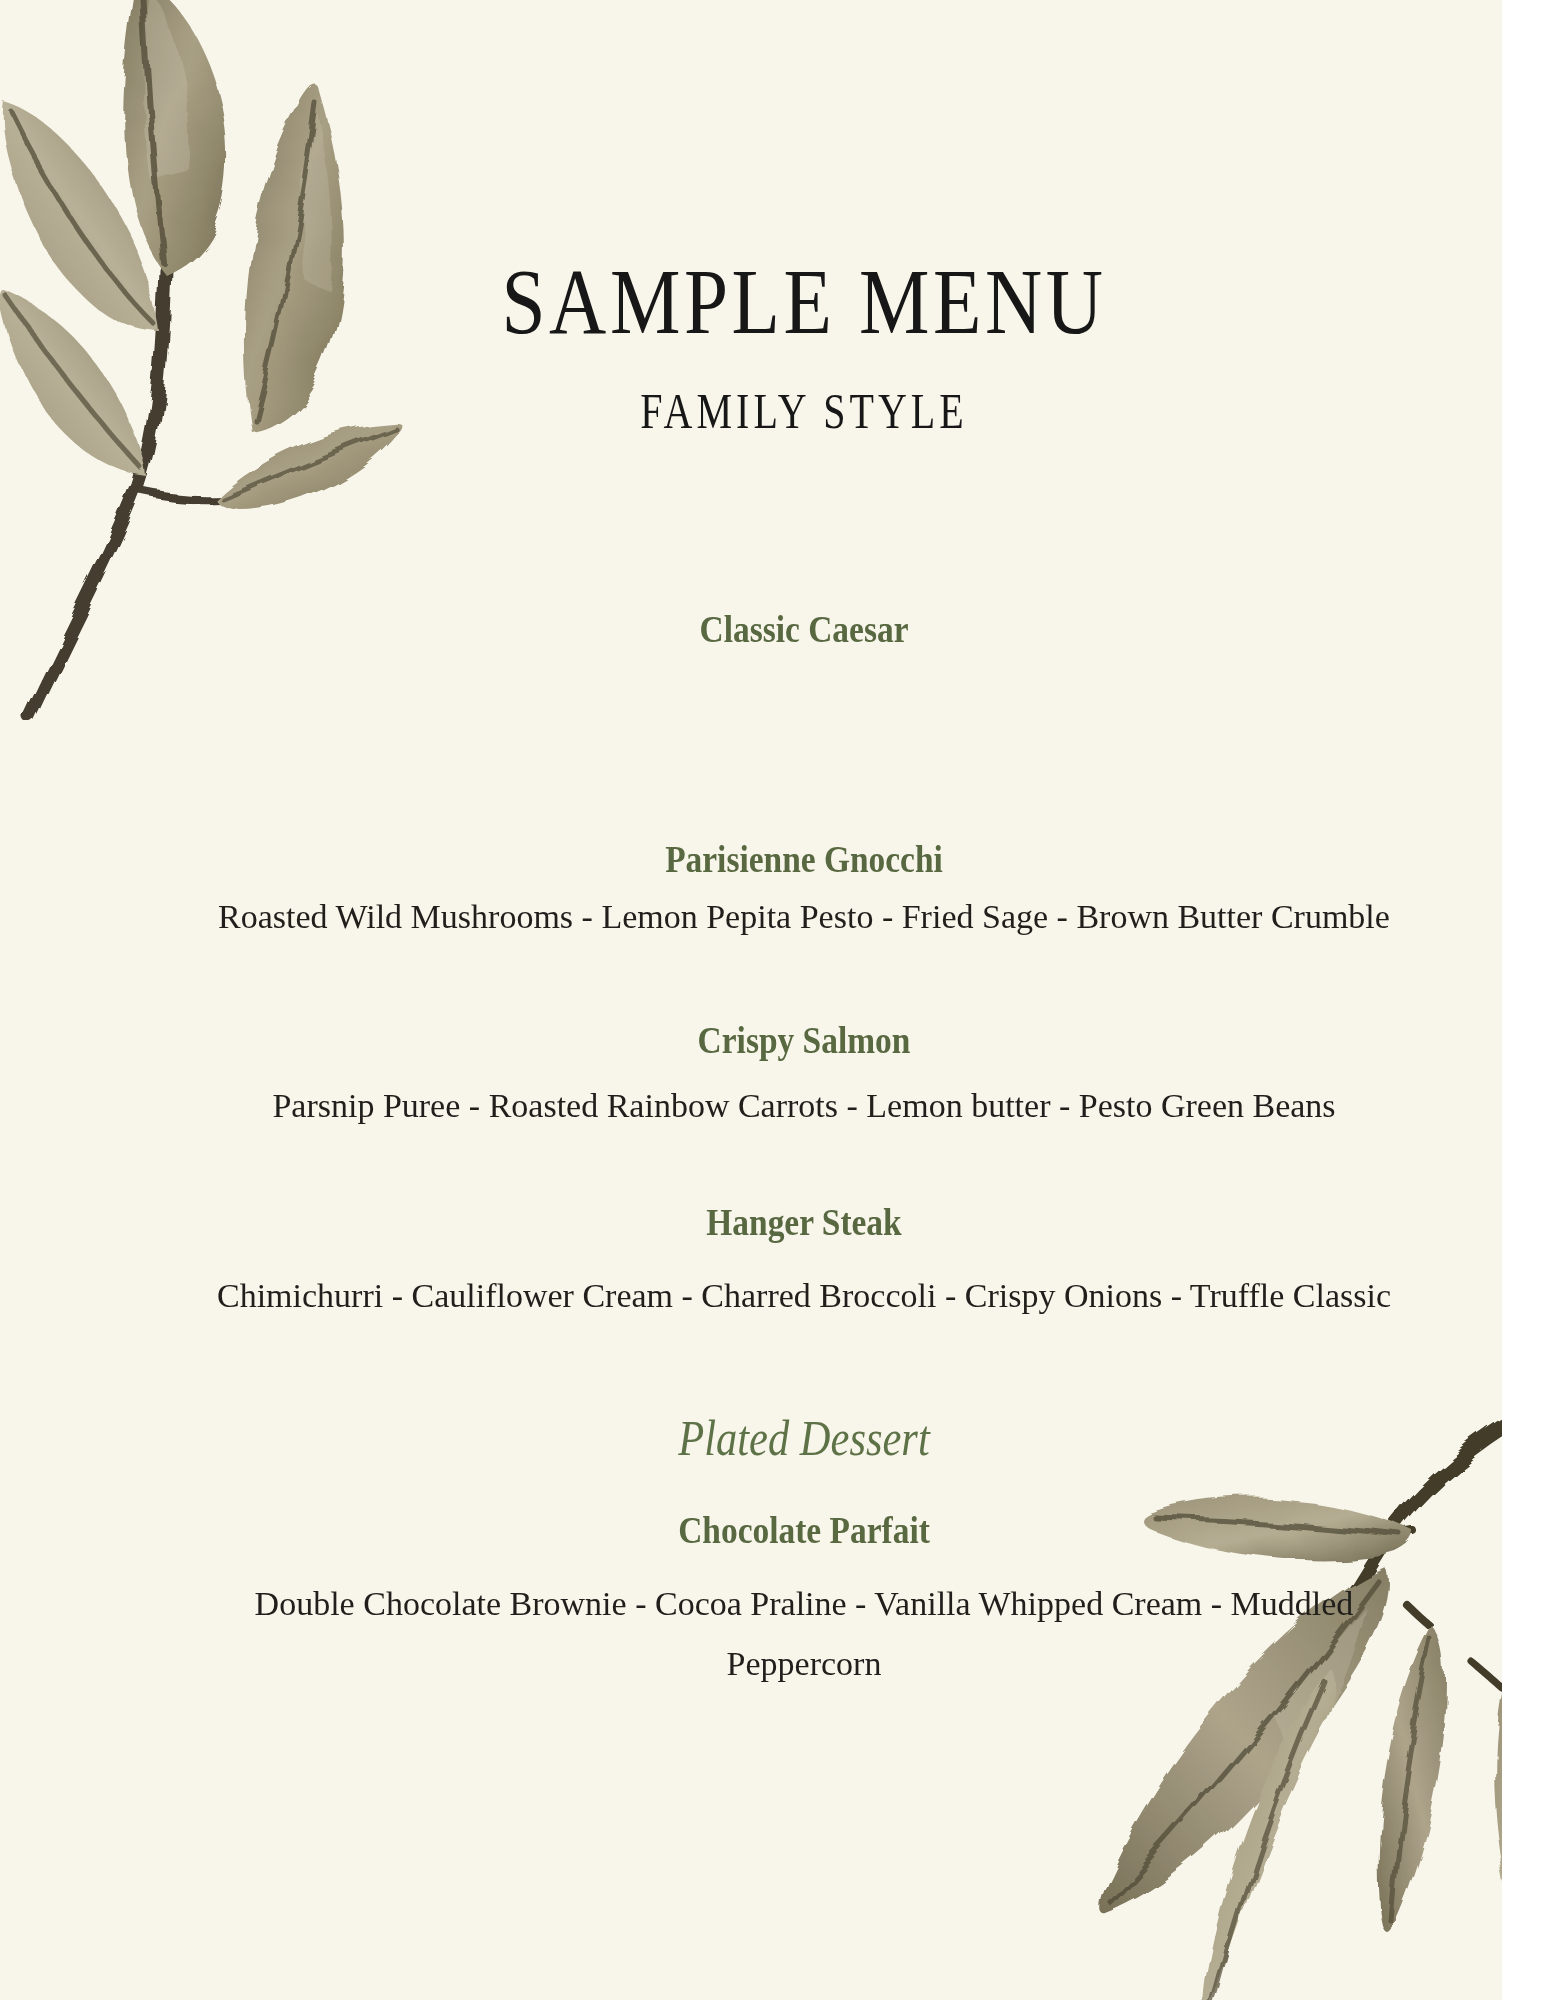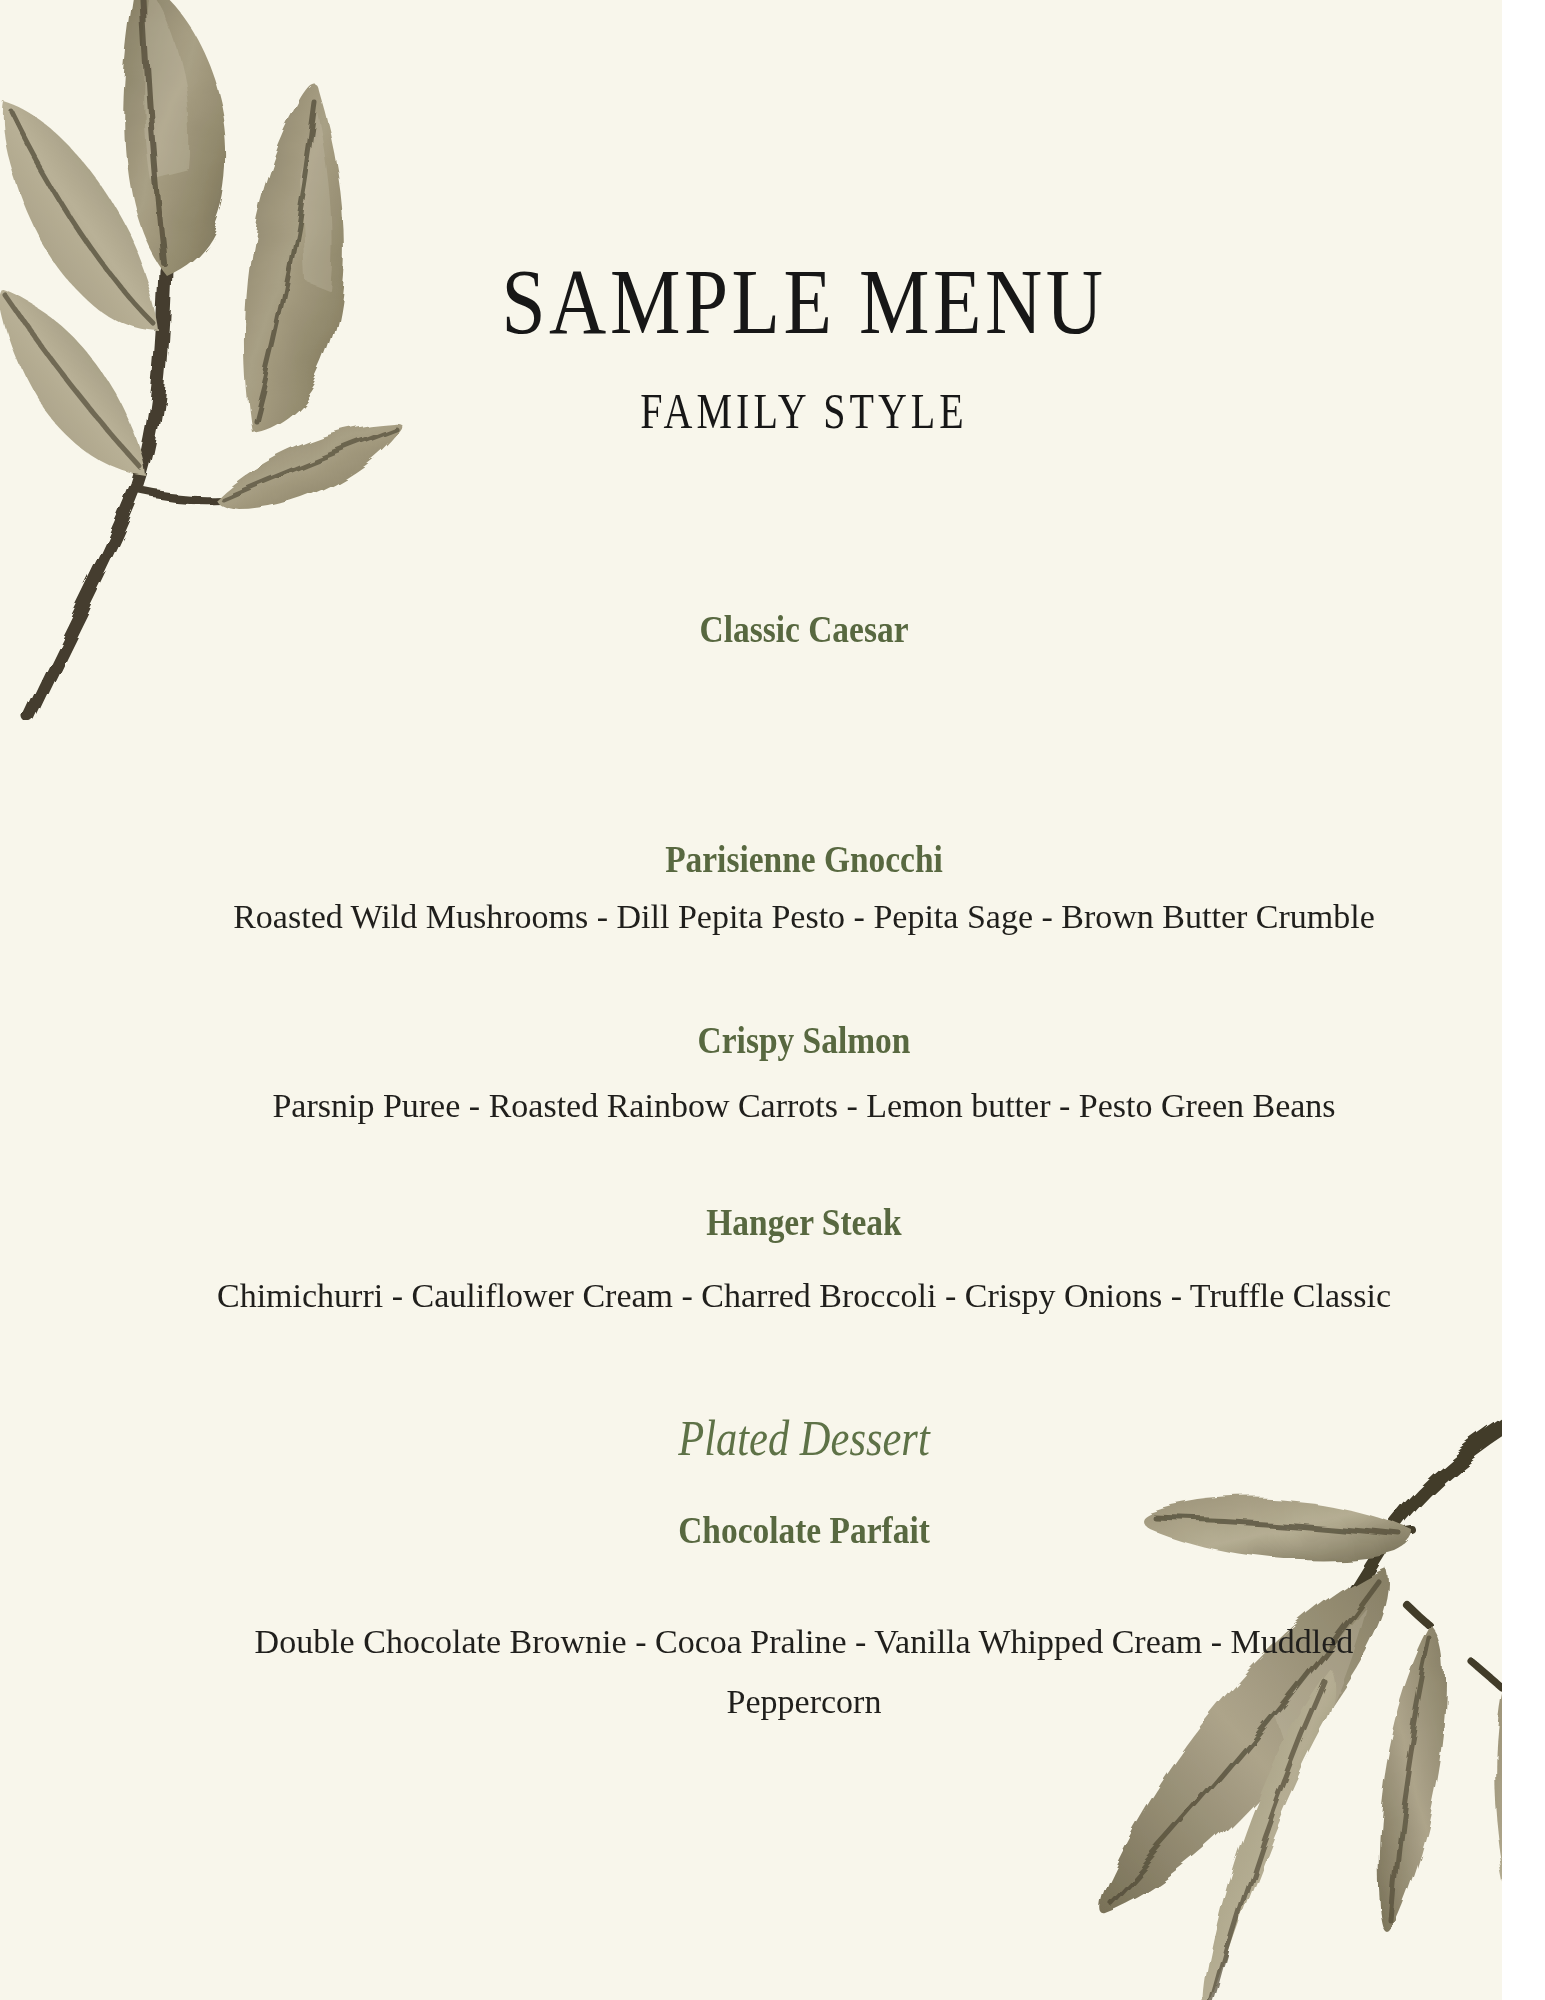--- a/index.html
+++ b/index.html
@@ -33,21 +33,21 @@
   }
   .dessert-heading{
     top:1408px;font-size:50px;line-height:60px;font-style:italic;font-weight:400;
     color:var(--dessert-heading-green,#5e7247);
     transform:scaleX(0.85);
   }
   .top-c1n{top:607px}.top-c1d{top:660px}
   .top-c2n{top:837px}.top-c2d{top:887px}
   .top-c3n{top:1018px}.top-c3d{top:1076px}
   .top-c4n{top:1200px}.top-c4d{top:1266px}
-  .top-dn{top:1508px}.top-dd{top:1612px}
+  .top-dn{top:1508px}.top-dd{top:1574px}
   .deco{position:absolute;pointer-events:none;}
   .deco-tl{left:0;top:0;}
   .deco-br{left:845px;top:1335px;}
 </style>
 </head>
 <body>
 
 <div class="page">
 
   <svg class="deco deco-tl" width="420" height="720" viewBox="0 0 420 720" aria-hidden="true">
@@ -136,21 +136,21 @@
   </svg>
 
   <div class="content">
     <h1 class="title">SAMPLE MENU</h1>
     <h2 class="subtitle">FAMILY STYLE</h2>
 
     <h3 class="course-name top-c1n">Classic Caesar</h3>
 
     <h3 class="course-name top-c2n">Parisienne Gnocchi</h3>
     <div class="course-desc top-c2d">
-      <div>Roasted Wild Mushrooms - Dill Pepita Pesto - Pepita Sage - Brown Butter Crumble</div>
+      <div>Roasted Wild Mushrooms - Lemon Pepita Pesto - Fried Sage - Brown Butter Crumble</div>
     </div>
 
     <h3 class="course-name top-c3n">Crispy Salmon</h3>
     <div class="course-desc top-c3d">
       <div>Parsnip Puree - Roasted Rainbow Carrots - Lemon butter - Pesto Green Beans</div>
     </div>
 
     <h3 class="course-name top-c4n">Hanger Steak</h3>
     <div class="course-desc top-c4d">
       <div>Chimichurri - Cauliflower Cream - Charred Broccoli - Crispy Onions - Truffle Classic</div>

